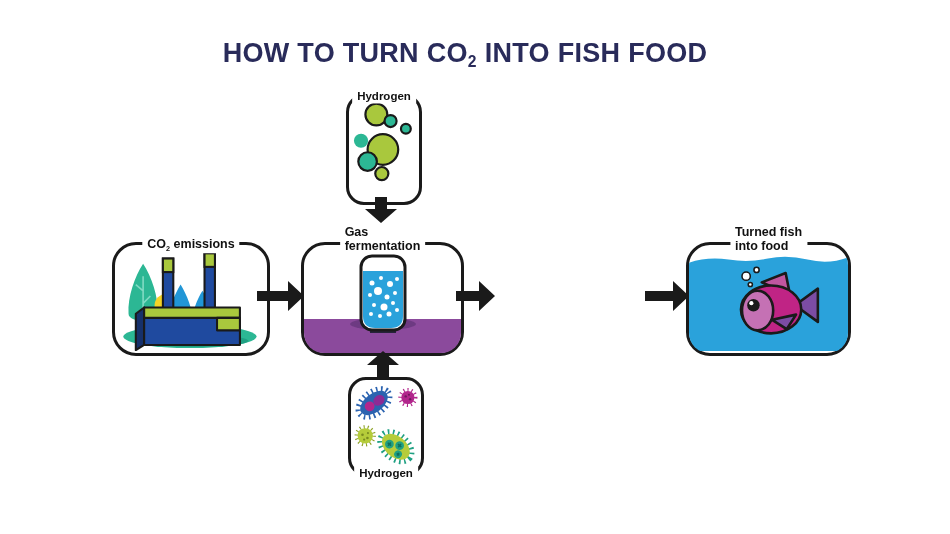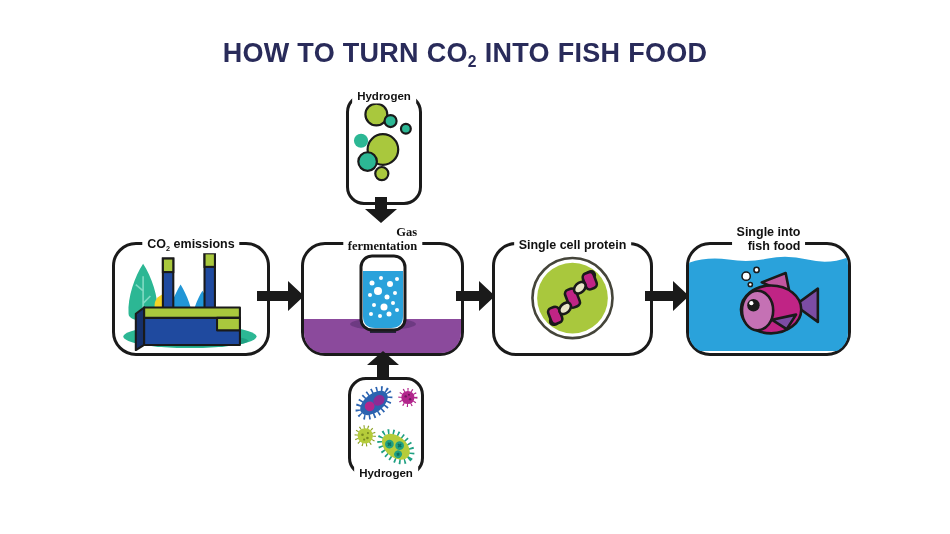--- a/index.html
+++ b/index.html
@@ -17,30 +17,30 @@
   .box {
     position:absolute; background:#ffffff;
     border:3px solid #1a1a1a; border-radius:24px;
   }
   .box-clip {
     position:absolute; inset:0; border-radius:20px; overflow:hidden;
   }
   .box-label {
     position:absolute; left:50%; z-index:5; background:#ffffff;
     padding:0 5px; font-weight:700; font-size:12.5px; color:#111111;
-    white-space:nowrap; text-align:right; line-height:1.14;
+    white-space:nowrap; text-align:left; line-height:1.14;
   }
   .label-top  { top:0; transform:translate(-50%,-50%); }
   .label-top2 { top:0; transform:translate(-50%,-71%); }
   .label-bottom { bottom:0; transform:translate(-50%,50%); }
   .small-label { font-size:11.5px; }
 
   
   #box-co2     { left:112px; top:242px; width:152px; height:108px; }
-  #box-ferment { left:301px; top:242px; width:157px; height:108px;font-family:Liberation Serif, serif; }
+  #box-ferment { left:301px; top:242px; width:157px; height:108px; }
   #box-protein { left:492px; top:242px; width:155px; height:108px; }
   #box-fish    { left:686px; top:242px; width:159px; height:108px; }
   
   #box-hydrogen { left:346px; top:94px;  width:70px; height:105px; border-radius:18px; }
   #box-hydrogen .box-clip { border-radius:14px; }
   #box-microbes { left:348px; top:377px; width:70px; height:93px;  border-radius:18px; }
   #box-microbes .box-clip { border-radius:14px; }
 
   .arrow { position:absolute; }
   #arrow-1 { left:257px; top:281px; }
@@ -189,38 +189,20 @@
         </g>
       </svg>
     </div>
     <div class="box-label label-bottom small-label"><span>Hydrogen</span></div>
   </div>
 
   <svg class="arrow" id="arrow-2" width="39" height="30">
     <polygon points="0,10 23,10 23,0 39,15 23,30 23,20 0,20" fill="#1a1a1a"></polygon>
   </svg>
 
-  <div class="box" id="box-protein">
-    <div class="box-clip">
-      <svg class="fill-svg" viewBox="0 0 149 102">
-        <circle cx="74.5" cy="51" r="38.5" fill="#ffffff" stroke="#45453a" stroke-width="2.5"></circle>
-        <circle cx="74.5" cy="51" r="34" fill="#a9c83d"></circle>
-        <g transform="translate(74.5,51) rotate(-45)" stroke="#1a1a1a" stroke-width="2.5" stroke-linejoin="round">
-          <ellipse cx="-27" cy="3" rx="5" ry="4" fill="#e9e5c8"></ellipse>
-          <ellipse cx="27" cy="-3" rx="5" ry="4" fill="#e9e5c8"></ellipse>
-          <rect x="-29" y="-8" width="11" height="16" rx="4" fill="#c02485" transform="rotate(24 -23.5 0)"></rect>
-          <rect x="-5.5" y="-9" width="11" height="18" rx="4" fill="#c02485" transform="rotate(24 0 0)"></rect>
-          <rect x="18" y="-8" width="11" height="16" rx="4" fill="#c02485" transform="rotate(24 23.5 0)"></rect>
-          <ellipse cx="-12" cy="2" rx="6.5" ry="4.5" fill="#e9e5c8"></ellipse>
-          <ellipse cx="12" cy="-2" rx="6.5" ry="4.5" fill="#e9e5c8"></ellipse>
-        </g>
-      </svg>
-    </div>
-    <div class="box-label label-top"><span>Single cell protein</span></div>
-  </div>
 
   <svg class="arrow" id="arrow-3" width="44" height="30">
     <polygon points="0,10 28,10 28,0 44,15 28,30 28,20 0,20" fill="#1a1a1a"></polygon>
   </svg>
 
   <div class="box" id="box-fish">
     <div class="box-clip">
       <svg class="fill-svg" viewBox="0 0 153 102">
         <path d="M0,17 Q18,11 38,14 T76,13 T114,14 T153,12 L153,102 L0,102 Z" fill="#2aa2db"></path>
         <g stroke="#1a1a1a" stroke-width="2.5" stroke-linejoin="round">
@@ -232,16 +214,16 @@
         </g>
         <circle cx="62" cy="58" r="6" fill="#1a1a1a"></circle>
         <circle cx="60" cy="56" r="2" fill="#ffffff"></circle>
         <g fill="#ffffff" stroke="#1a1a1a" stroke-width="1.5">
           <circle cx="55" cy="30" r="4"></circle>
           <circle cx="65" cy="24" r="2.5"></circle>
           <circle cx="59" cy="38" r="2"></circle>
         </g>
       </svg>
     </div>
-    <div class="box-label label-top2"><span>Single into</span><br><span>fish food</span></div>
+    <div class="box-label label-top2"><span>Turned fish</span><br><span>into food</span></div>
   </div>
 
 </div>
 
 </body></html>

